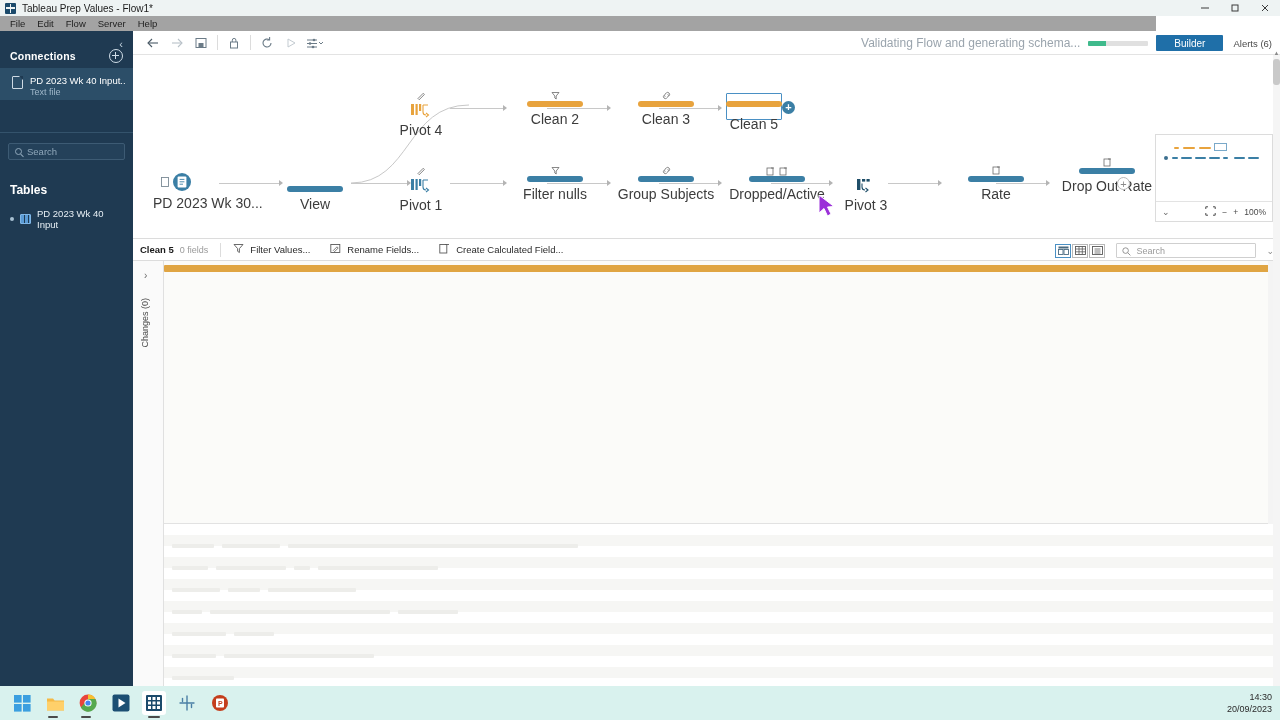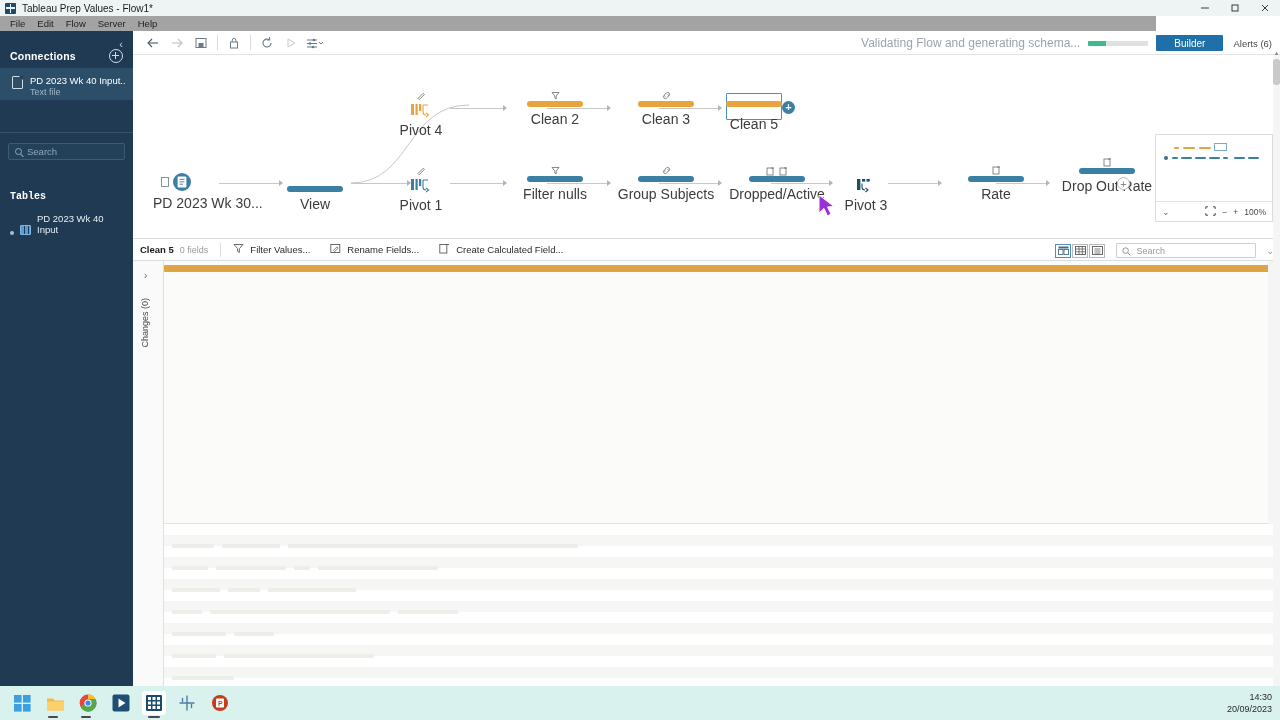--- a/index.html
+++ b/index.html
@@ -94,24 +94,24 @@
   .sb-search span.ph { font-size: 9.5px; color: #8fa7ba; }
   .mag {
     width: 7px; height: 7px; border: 1.2px solid #8fa7ba; border-radius: 50%;
     position: relative; flex: none;
   }
   .mag::after {
     content: ""; position: absolute; right: -3px; bottom: -2px;
     width: 4px; height: 1.2px; background: #8fa7ba; transform: rotate(45deg);
   }
   .sb-tables-title {
-    font-size: 10px; font-weight: bold; color: #ffffff; padding: 0 10px; margin-top: 31px; font-family: Liberation Mono, monospace;
+    font-size: 12px; font-weight: bold; color: #ffffff; padding: 0 10px; margin-top: 23px;
   }
   .table-row {
-    display: flex; align-items: flex-end; gap: 6px; padding: 0 10px; margin-top: 11px;
+    display: flex; align-items: center; gap: 6px; padding: 0 10px; margin-top: 11px;
   }
   .dot { width: 4px; height: 4px; border-radius: 50%; background: #a8c0d2; flex: none; }
   .grid-glyph {
     width: 11px; height: 10px; background: #5b9bd5; border: 1px solid #7fb6e6;
     position: relative; flex: none; border-radius: 1px;
   }
   .grid-glyph::before, .grid-glyph::after {
     content: ""; position: absolute; top: 0; bottom: 0; width: 1px; background: #1f3a52;
   }
   .grid-glyph::before { left: 3px; }

